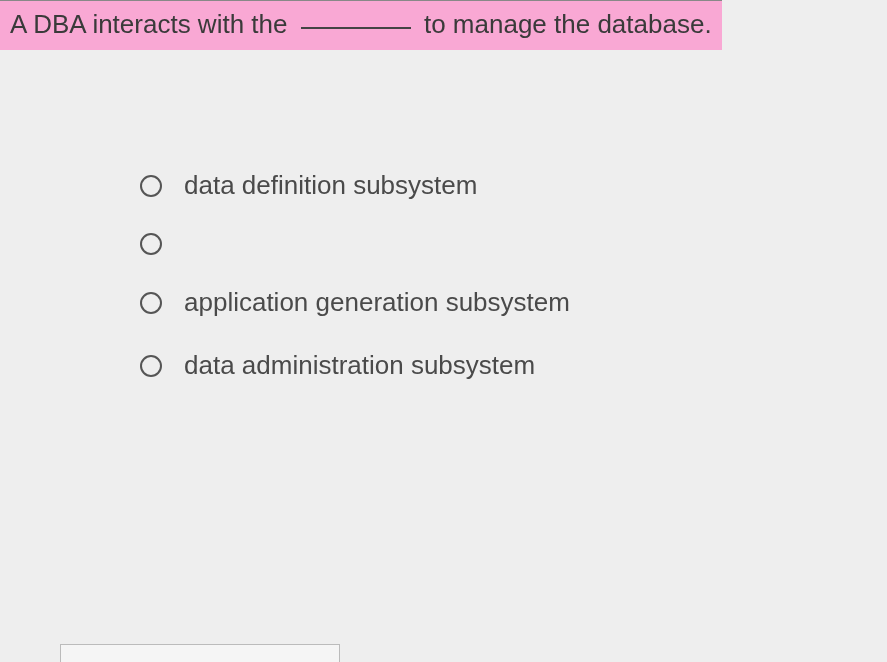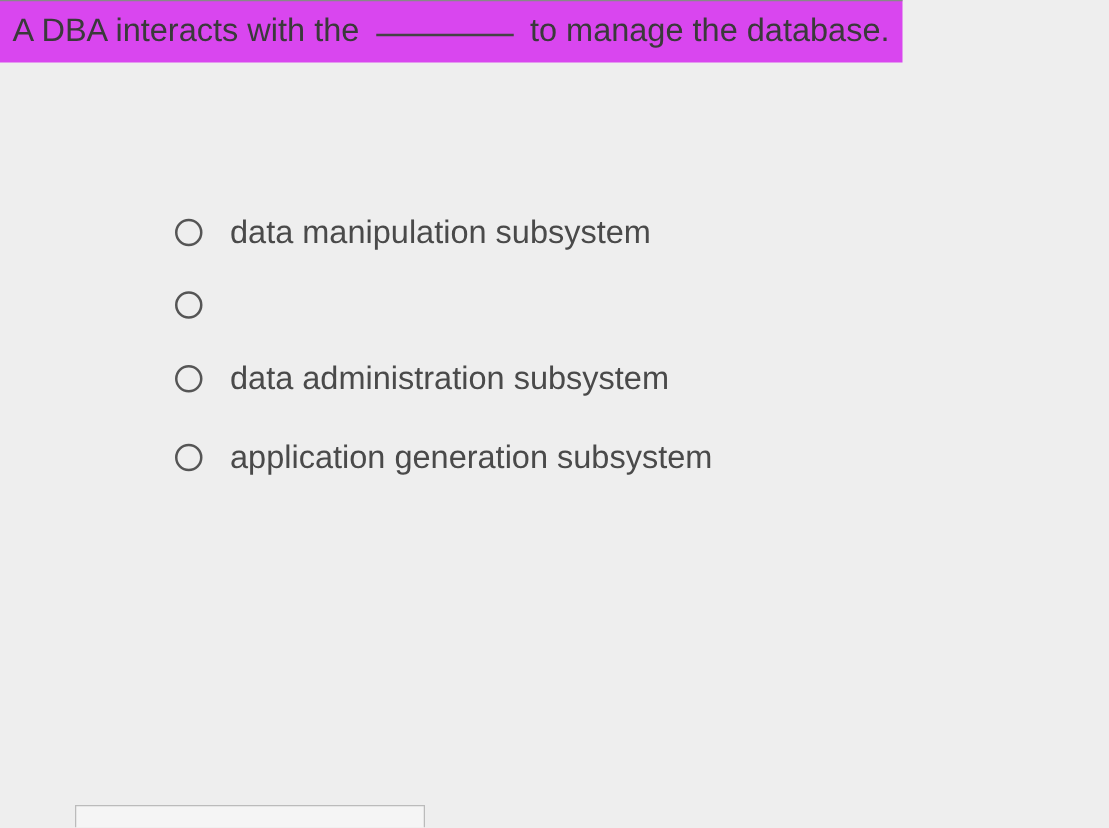--- a/index.html
+++ b/index.html
@@ -10,21 +10,21 @@
     body {
       width: 887px;
       height: 662px;
       background: #eeeeee;
       font-family: Arial, Helvetica, sans-serif;
       color: #444444;
       overflow: hidden;
       position: relative;
     }
     .question-bar {
-      background: #d946ef;
+      background: #f9a8d4;
       border-top: 1px solid #888;
       padding: 8px 10px 10px 10px;
       font-size: 26px;
       color: #3a3a3a;
       display: inline-block;
       white-space: nowrap;
     }
     .blank {
       display: inline-block;
       border-bottom: 2px solid #444;
@@ -75,31 +75,31 @@
 
 <div class="question-bar">
   <span>A DBA interacts with the</span>
   <span class="blank"></span>
   <span>to manage the database.</span>
 </div>
 
 <div class="options">
   <div class="option">
     <span class="radio-circle"></span>
-    <span class="option-label">data manipulation subsystem</span>
+    <span class="option-label">data definition subsystem</span>
   </div>
   <div class="option">
     <span class="radio-circle"></span>
   </div>
   <div class="option">
     <span class="radio-circle"></span>
-    <span class="option-label">data administration subsystem</span>
+    <span class="option-label">application generation subsystem</span>
   </div>
   <div class="option">
     <span class="radio-circle"></span>
-    <span class="option-label">application generation subsystem</span>
+    <span class="option-label">data administration subsystem</span>
   </div>
 </div>
 
 <div class="bottom-box"></div>
 
 
 
 
 </body></html>

